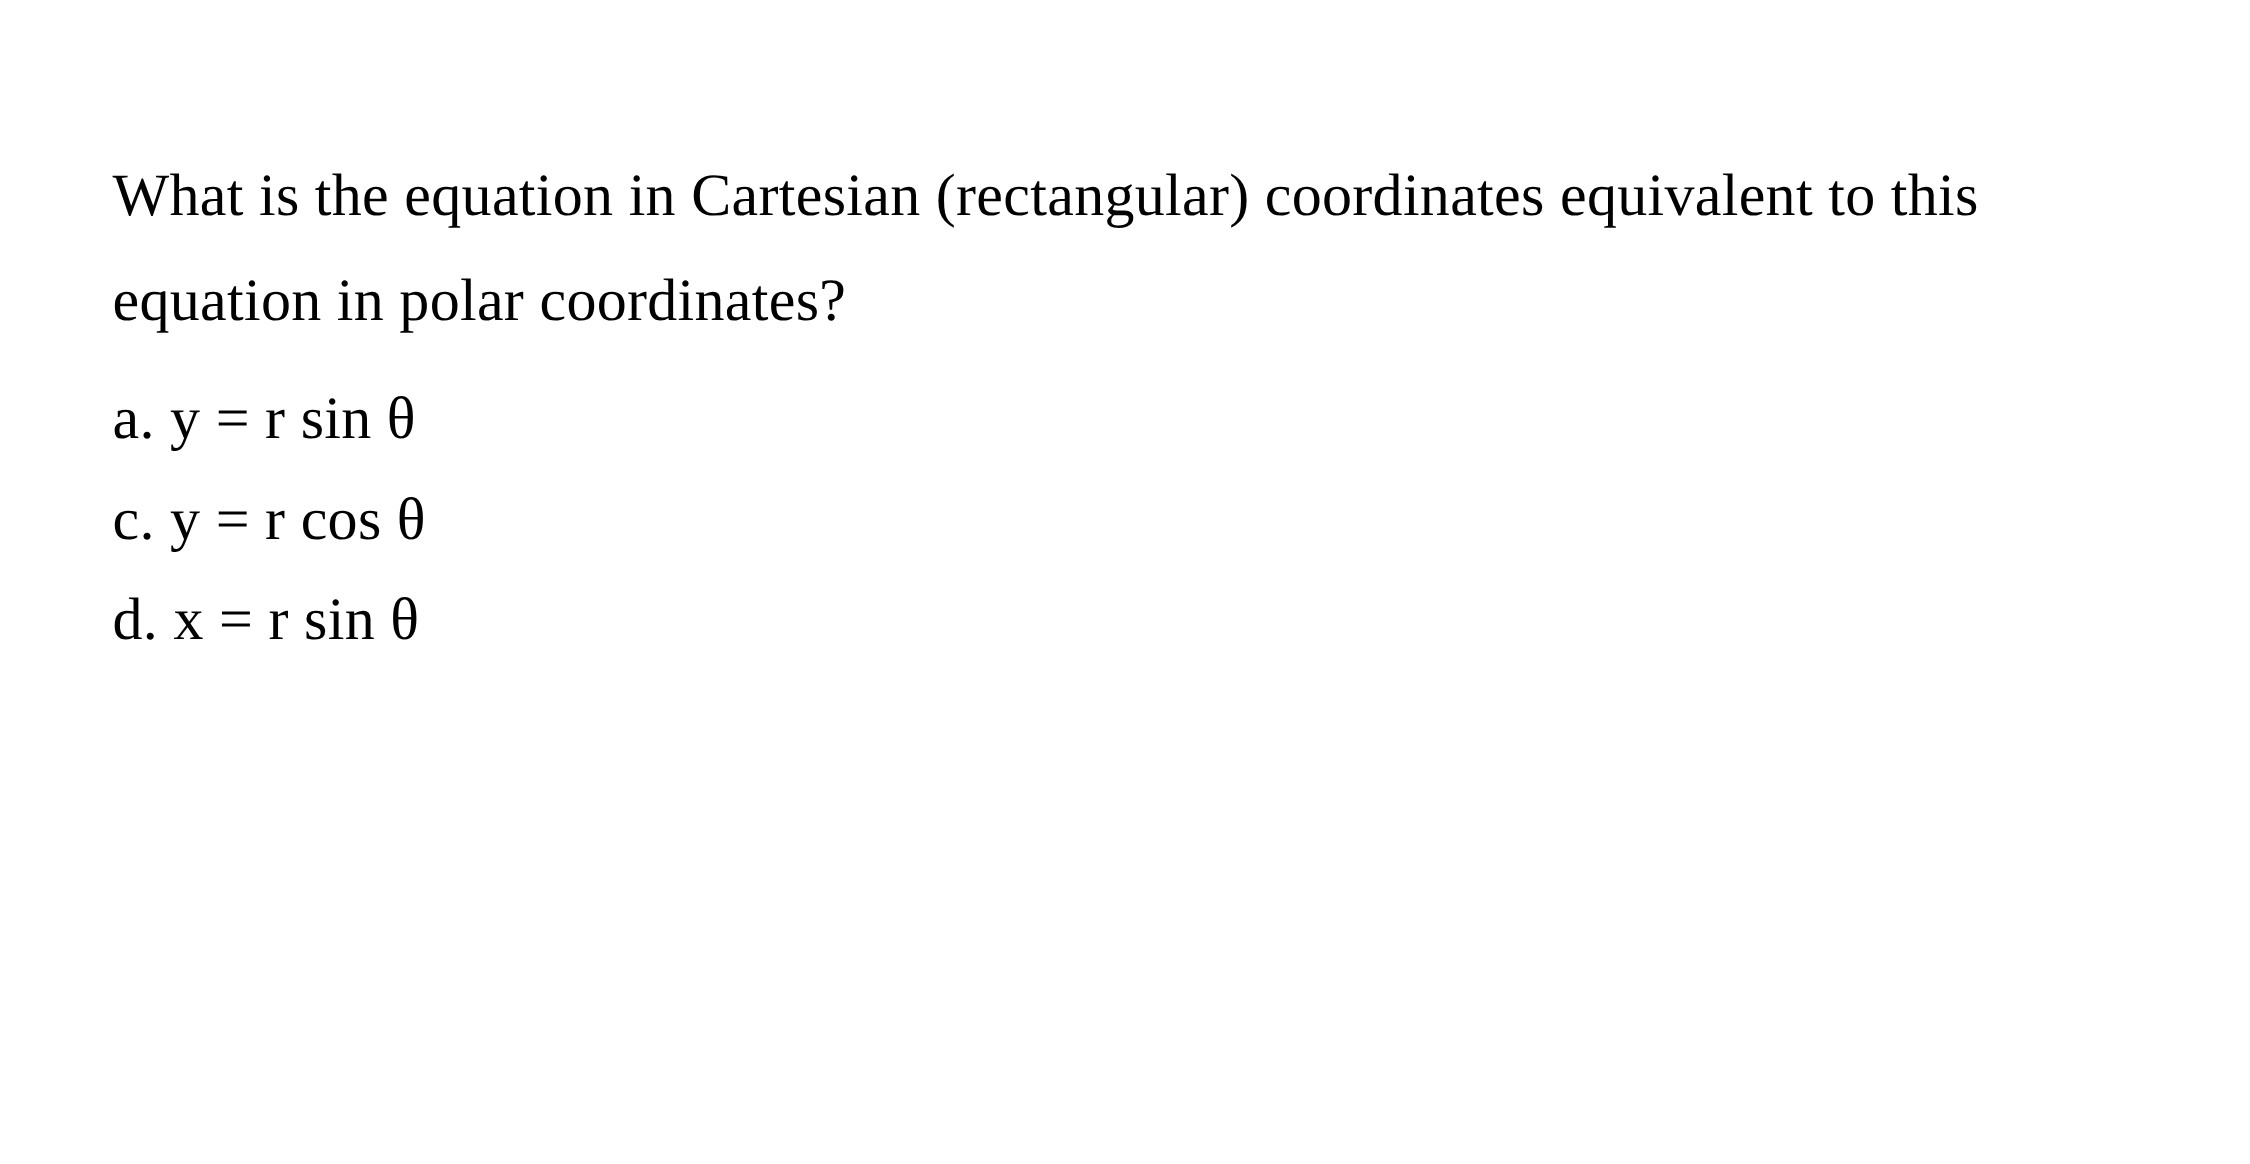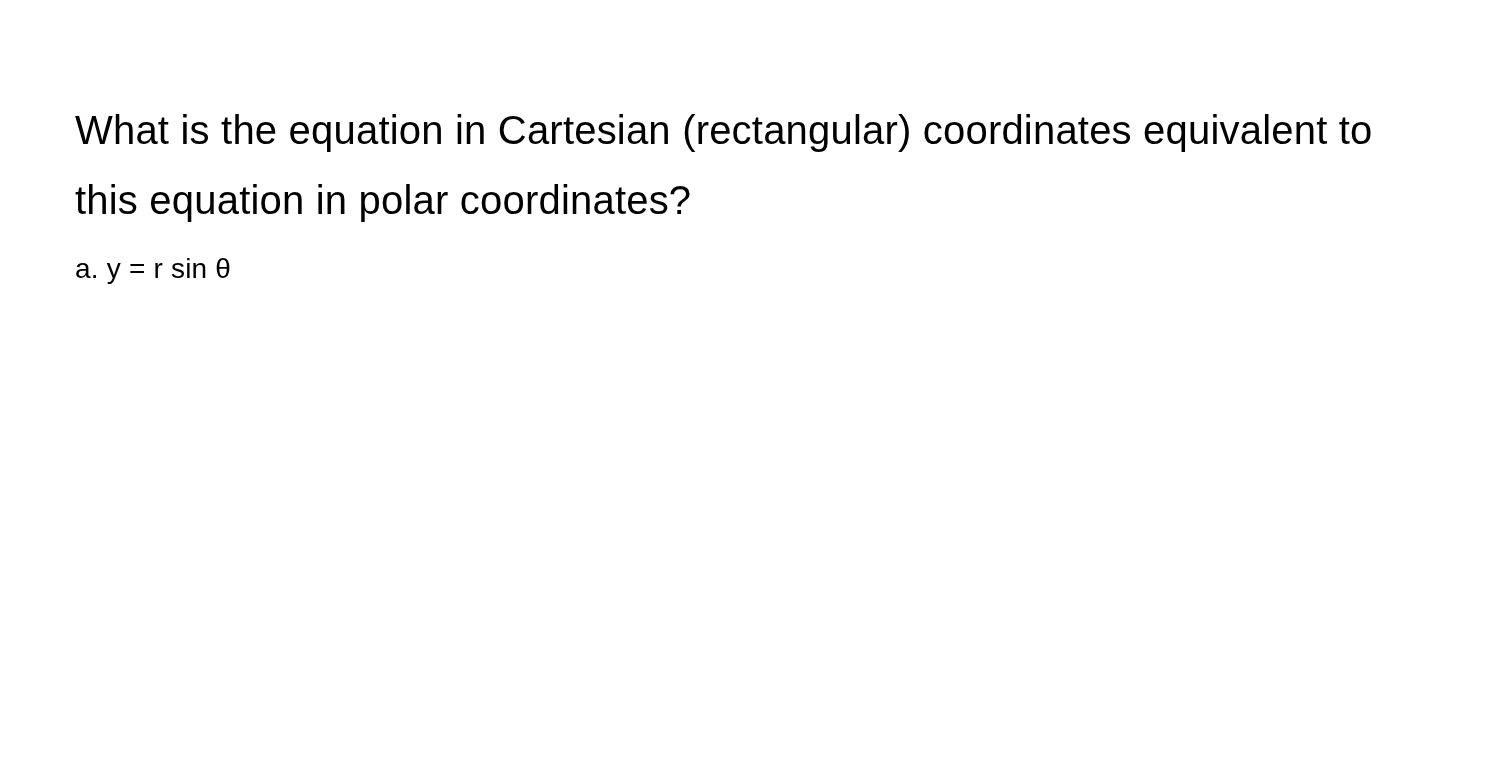--- a/index.html
+++ b/index.html
@@ -1,41 +1,44 @@
 <!DOCTYPE html>
 <html><head>
   <meta charset="utf-8">
   <style>
     * {
       margin: 0;
       padding: 0;
       box-sizing: border-box;
+      font-family: Liberation Serif, serif;
     }
     body {
       width: 1500px;
       height: 776px;
       background: #ffffff;
       font-family: -apple-system, BlinkMacSystemFont, 'Segoe UI', Helvetica, Arial, sans-serif;
       padding: 95px 75px;
     }
     .question-text {
       font-size: 40px;
       line-height: 1.75;
       color: #000000;
       letter-spacing: 0.2px;
     }
     .options {
       margin-top: 10px;
     }
     .option {
-      font-size: 28px;
+      font-size: 40px;
       line-height: 1.68;
       color: #000000;
       letter-spacing: 0.2px;
     }
   </style>
 </head>
 <body>
 
 <div class="question-text">What is the equation in Cartesian (rectangular) coordinates equivalent to this equation in polar coordinates?</div>
 <div class="options">
   <div class="option">a. y = r sin θ</div>
+  <div class="option">c. y = r cos θ</div>
+  <div class="option">d. x = r sin θ</div>
 </div>
 
 </body></html>

